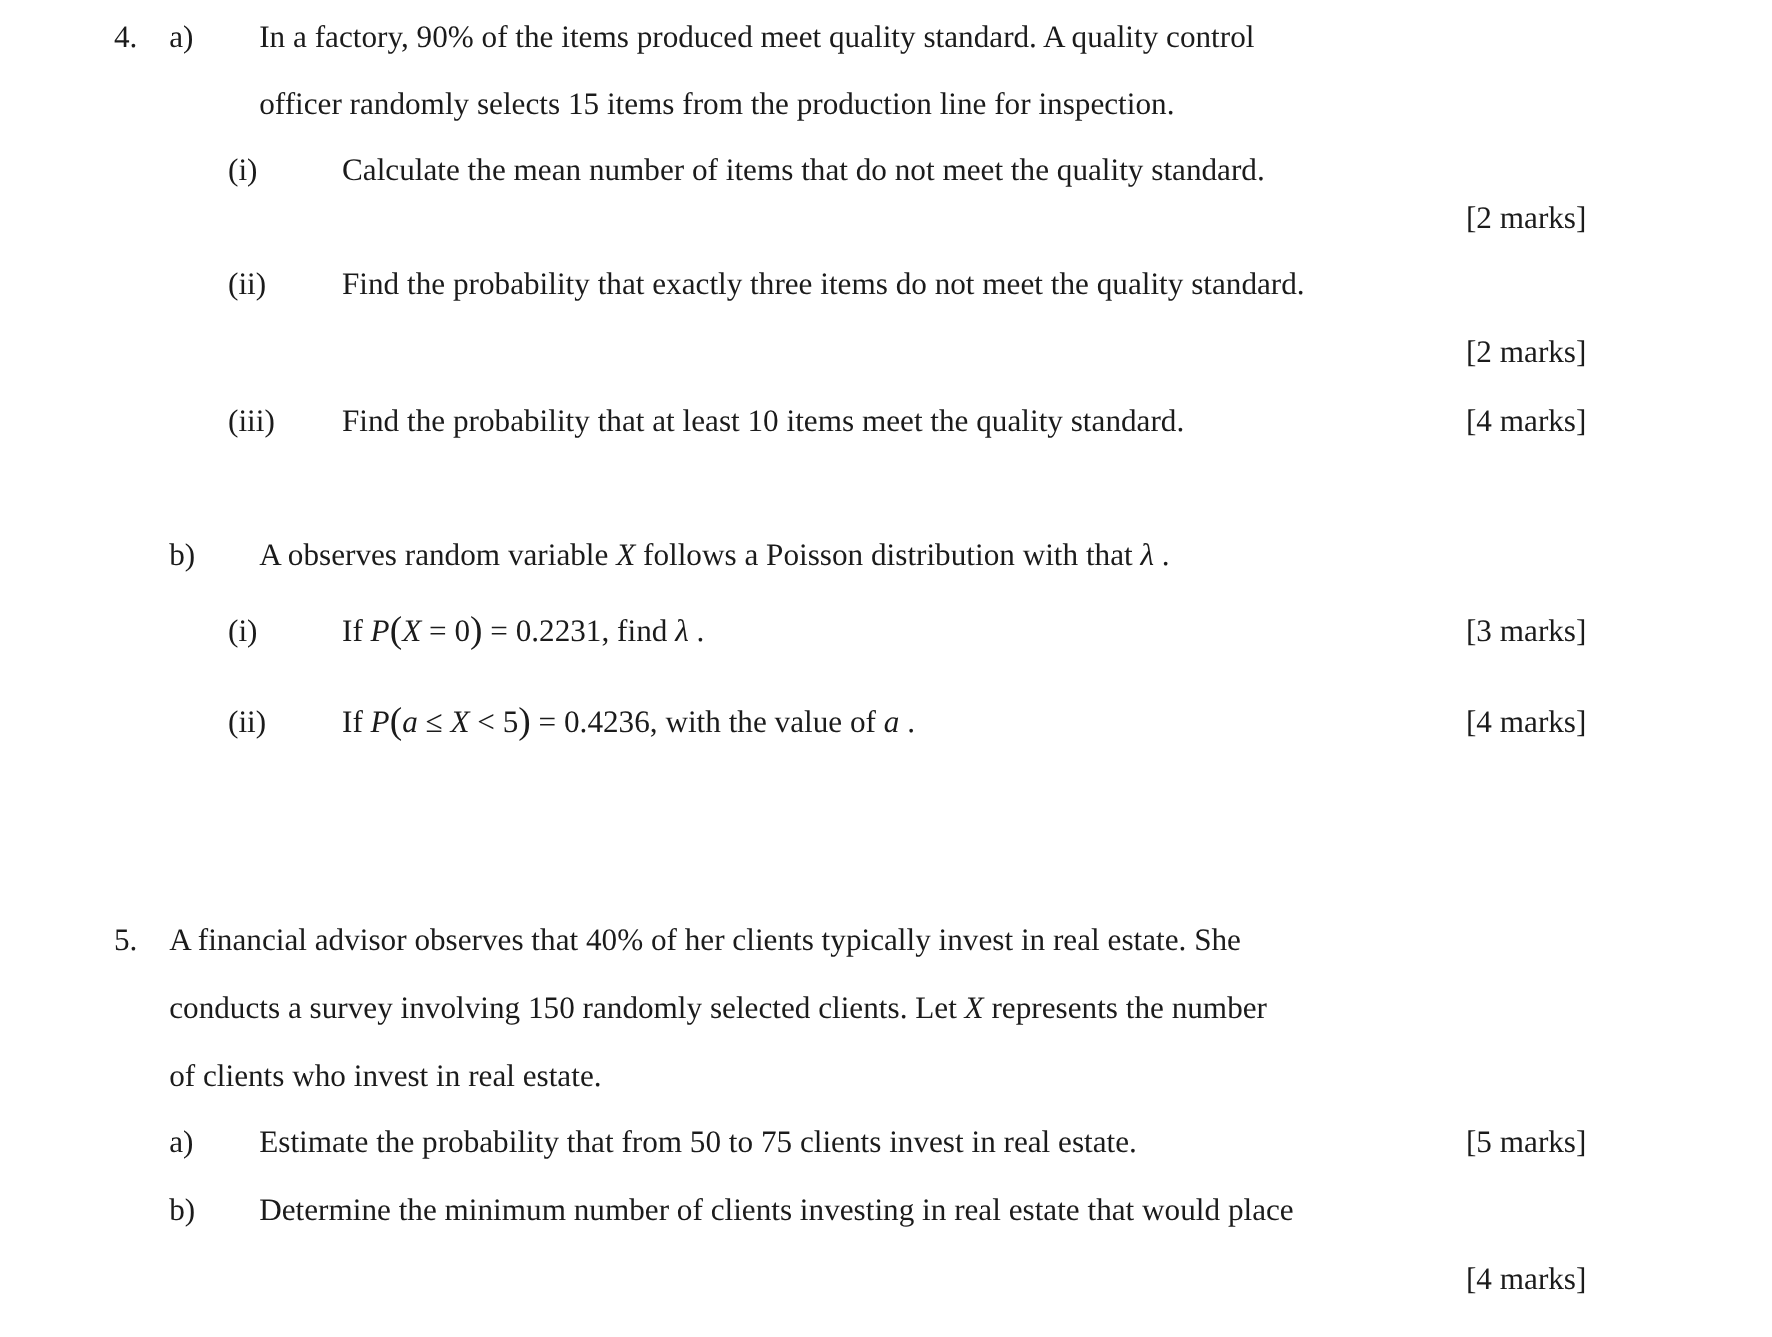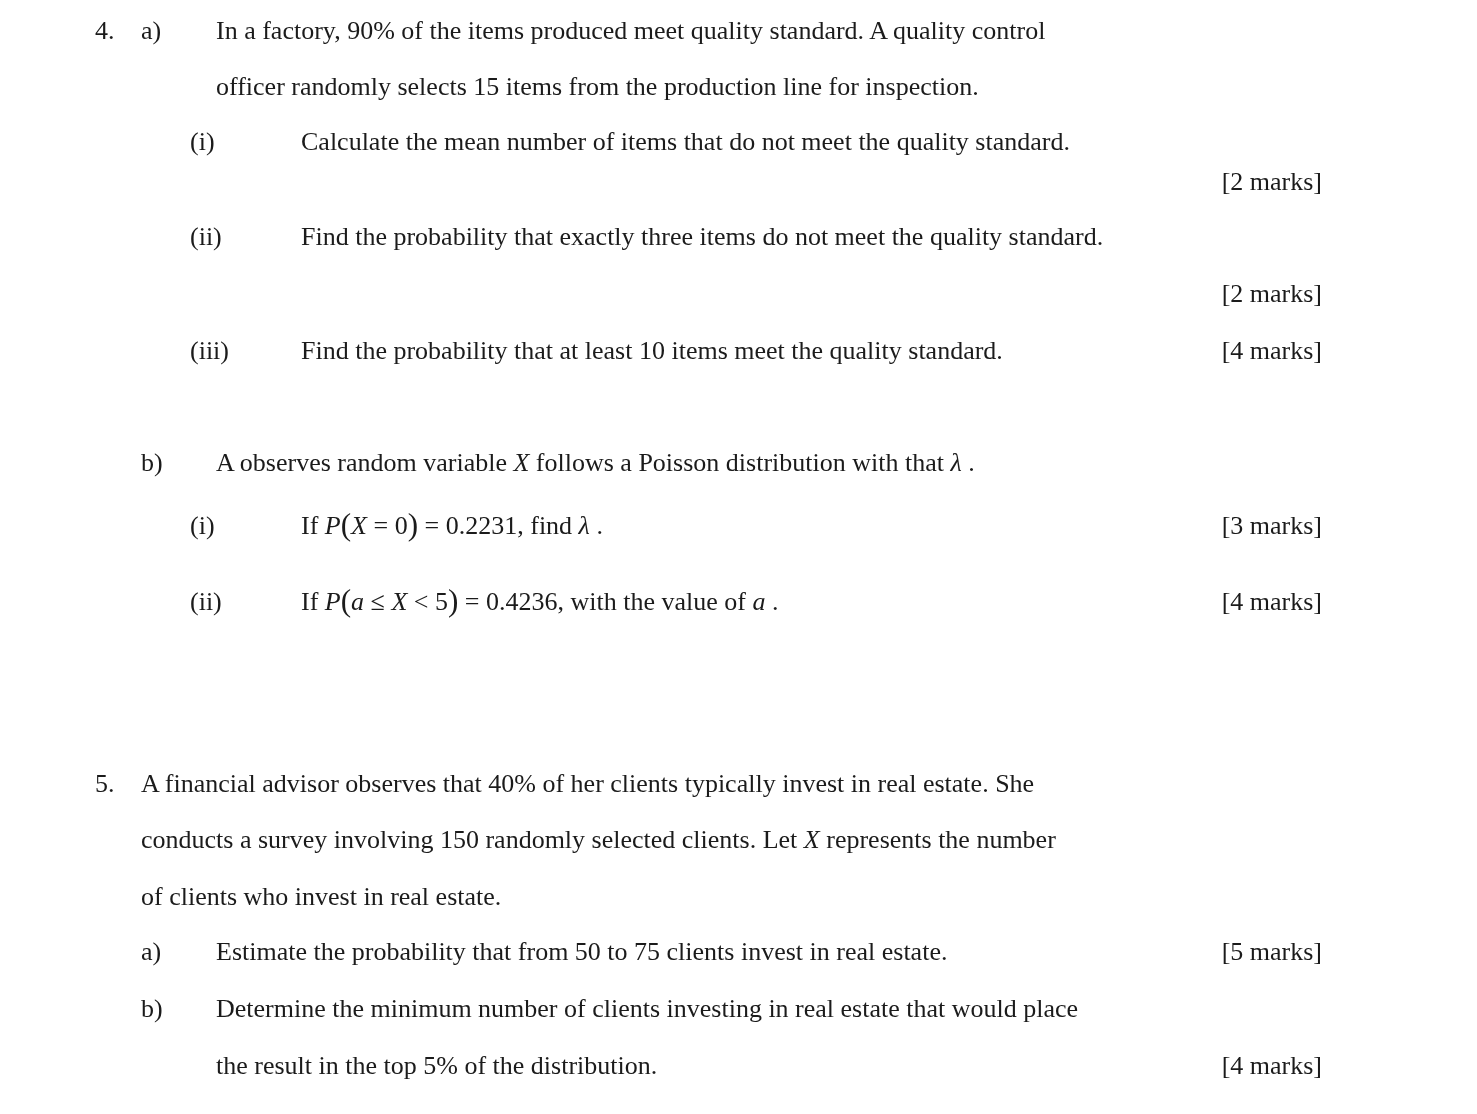--- a/index.html
+++ b/index.html
@@ -24,21 +24,21 @@
     right: 0;
     height: 42px;
     font-size: 26px;
     line-height: 38px;
   }
   .abs { position: absolute; white-space: nowrap; }
   .num   { left: 95px; }
   .sub   { left: 141px; }
   .text  { left: 190px; margin-left: 26px; }
   .roman { left: 190px; }
-  .rtext { left: 301px; font-family: Liberation Serif, serif; }
+  .rtext { left: 285px; font-family: Liberation Serif, serif; }
   .marks { right: 155px; text-align: center; }
   .it { font-style: italic; }
   .paren {
     font-size: 1.2em;
     line-height: 1;
     position: relative;
     top: 1px;
   }
 </style>
 </head>
@@ -109,17 +109,16 @@
     <span class="abs sub">a)</span>
     <span class="abs text">Estimate the probability that from 50 to 75 clients invest in real estate.</span>
     <span class="abs marks">[5 marks]</span>
   </div>
 
   <div class="row" style="top:990px">
     <span class="abs sub">b)</span>
     <span class="abs text">Determine the minimum number of clients investing in real estate that would place</span>
   </div>
   <div class="row" style="top:1047px">
-    <span class="abs text">the result in the top 5% of the distribution.</span>
     <span class="abs marks">[4 marks]</span>
   </div>
 
 </div>
 
 </body></html>

